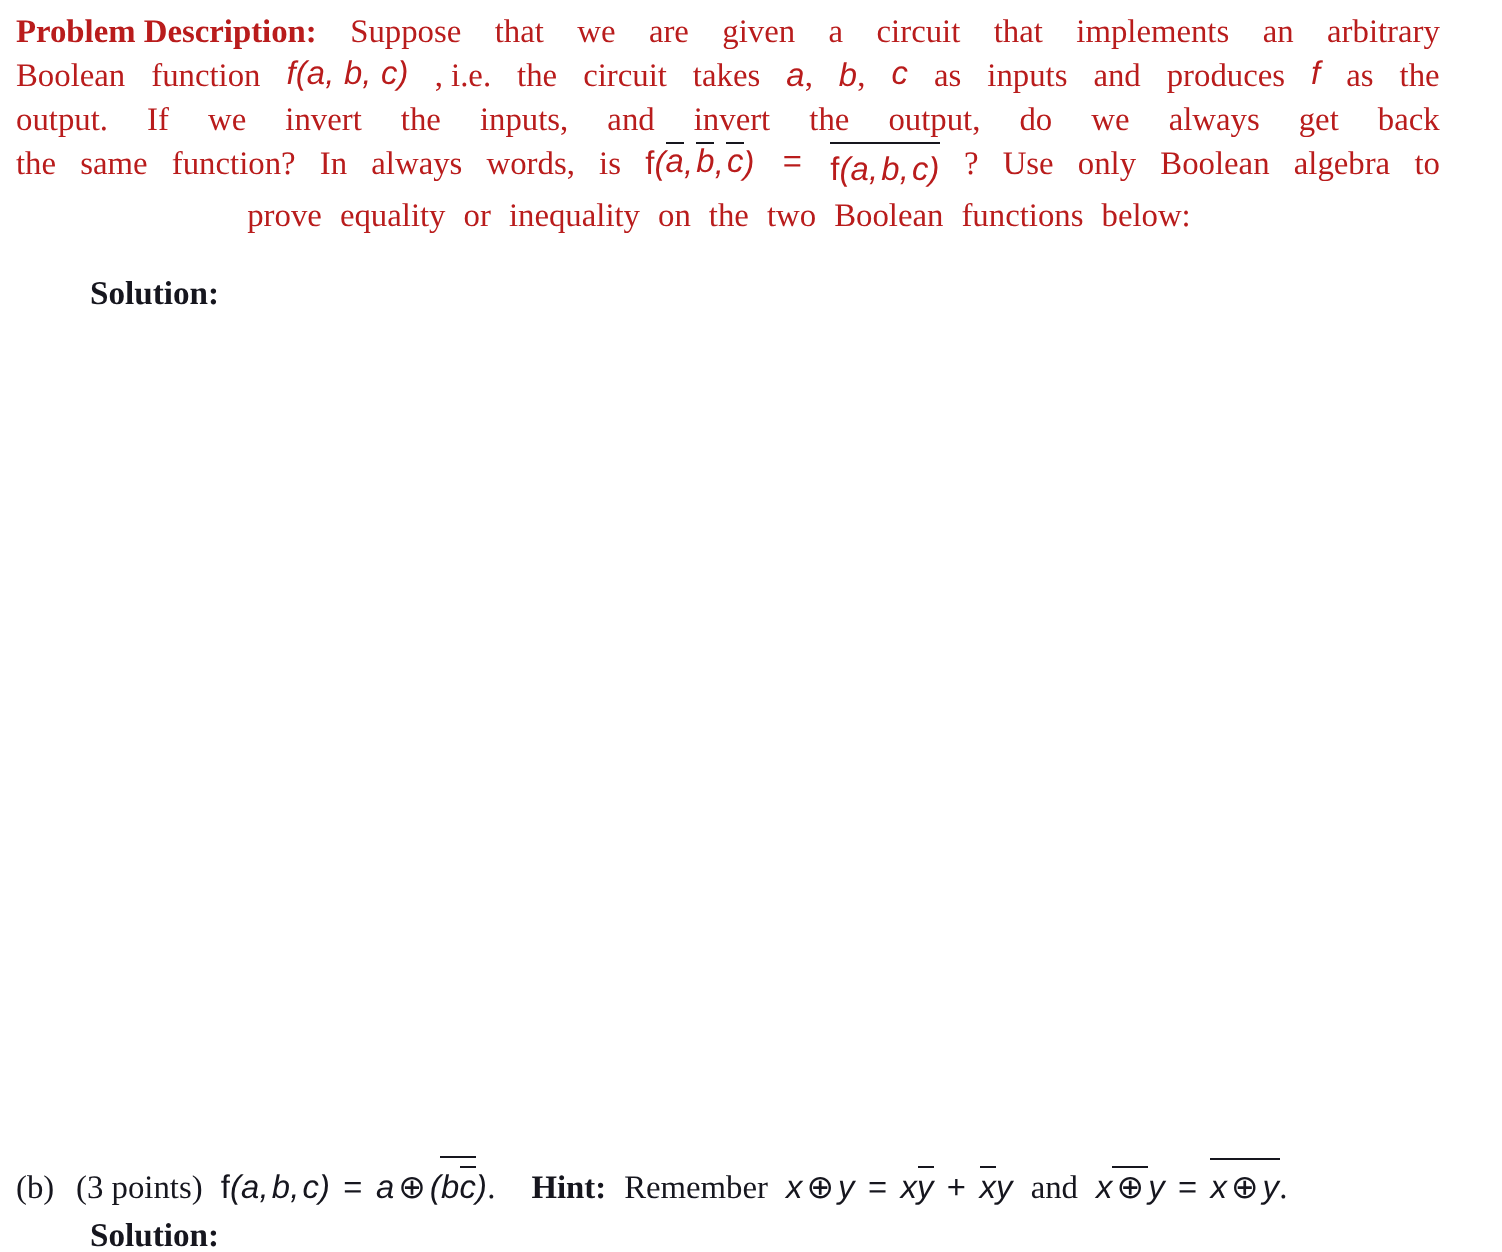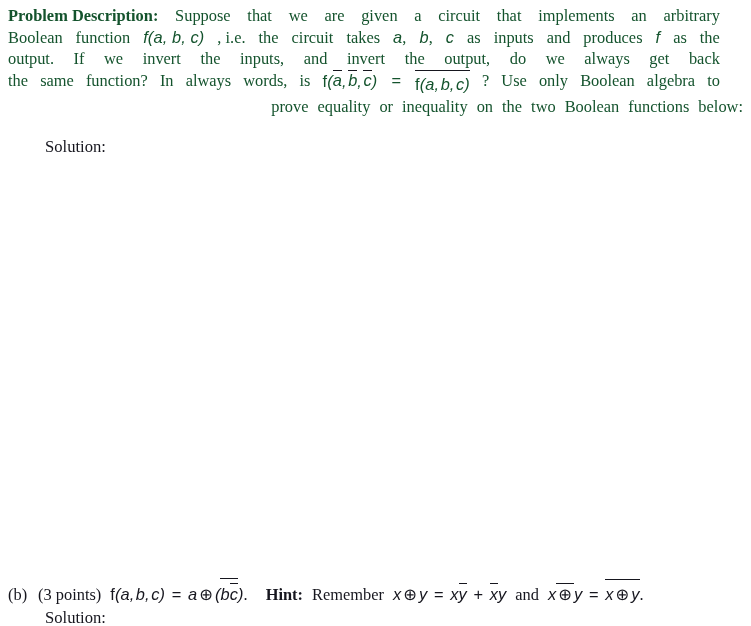--- a/index.html
+++ b/index.html
@@ -29,38 +29,37 @@
     position: absolute;
     left: 8px;
     top: 5px;
     width: 712px;
   }
   .para {
     text-align: justify;
     text-justify: inter-word;
     font-size: 16.4px;
     line-height: 21.5px;
-    color: #14532d;
+    color: #b91c1c;
   }
   .lbl-bold {
     font-weight: bold;
   }
   .em-ital {
   }
 
   
   .jline {
     display: flex;
     justify-content: space-between;
     width: 100%;
     white-space: nowrap;
   }
   .jline.last {
-    justify-content: flex-end;
-    margin-left: 32px;
+    justify-content: center;
   }
   .jline > span.w { display: inline-block; }
 
   
   .math {
     font-family: Liberation Sans, sans-serif;
     font-style: italic;
     letter-spacing: 0.1px;
   }
   .math .up { font-style: normal; }
@@ -111,21 +110,21 @@
   }
   .part-points {
     display: inline-block;
   }
   .solution-row {
     display: block;
     margin-top: 2px;
     padding-left: 37px;
   }
   .solution-label {
-    font-weight: normal;
+    font-weight: bold;
     font-size: 16.6px;
   }
 
   .answer-space {
     position: absolute;
     left: 45px;
     top: 176px;
     width: 675px;
     height: 392px;
     background: #ffffff;

